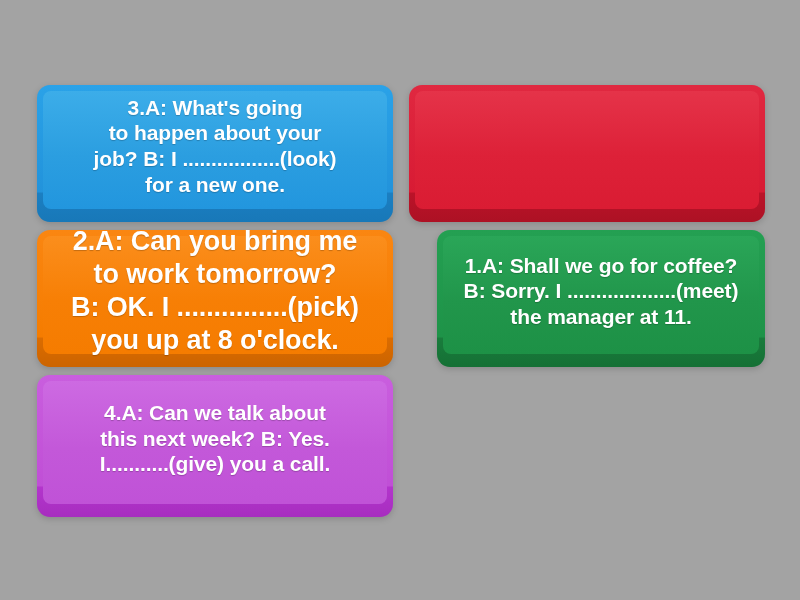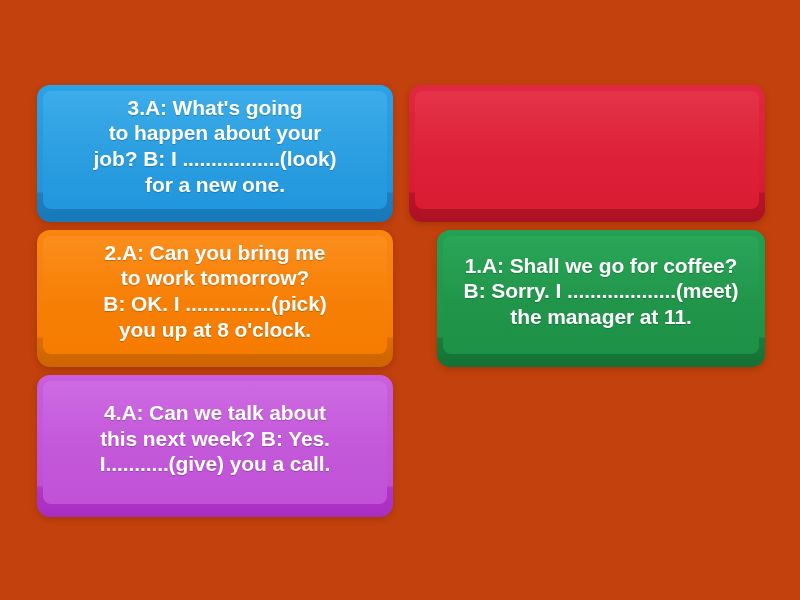--- a/index.html
+++ b/index.html
@@ -13,21 +13,21 @@
     height: 600px;
     overflow: hidden;
     font-family: "Liberation Sans", sans-serif;
     -webkit-font-smoothing: antialiased;
   }
 
   #board {
     position: relative;
     width: 800px;
     height: 600px;
-    background: #c2410c;
+    background: #a3a3a3;
     box-sizing: border-box;
     padding: 85px 35px 88px 37px;
   }
 
   .grid {
     display: grid;
     grid-template-columns: 356px 356px;
     grid-template-rows: 137px 137px 142px;
     column-gap: 16px;
     row-gap: 8px;
@@ -133,21 +133,21 @@
 job? B: I .................(look)
 for a new one.</span>
     </div>
 
     <div class="card c-red">
       <span class="face"></span>
     </div>
 
     <div class="card c-orange">
       <span class="face"></span>
-      <span class="label" style="font-size: 21px;">2.A: Can you bring me
+      <span class="label" style="font-size: 27px;">2.A: Can you bring me
 to work tomorrow?
 B: OK. I ...............(pick)
 you up at 8 o'clock.</span>
     </div>
 
     <div class="card c-green">
       <span class="face"></span>
       <span class="label" style="font-size: 21px;">1.A: Shall we go for coffee?
 B: Sorry. I ...................(meet)
 the manager at 11.</span>

